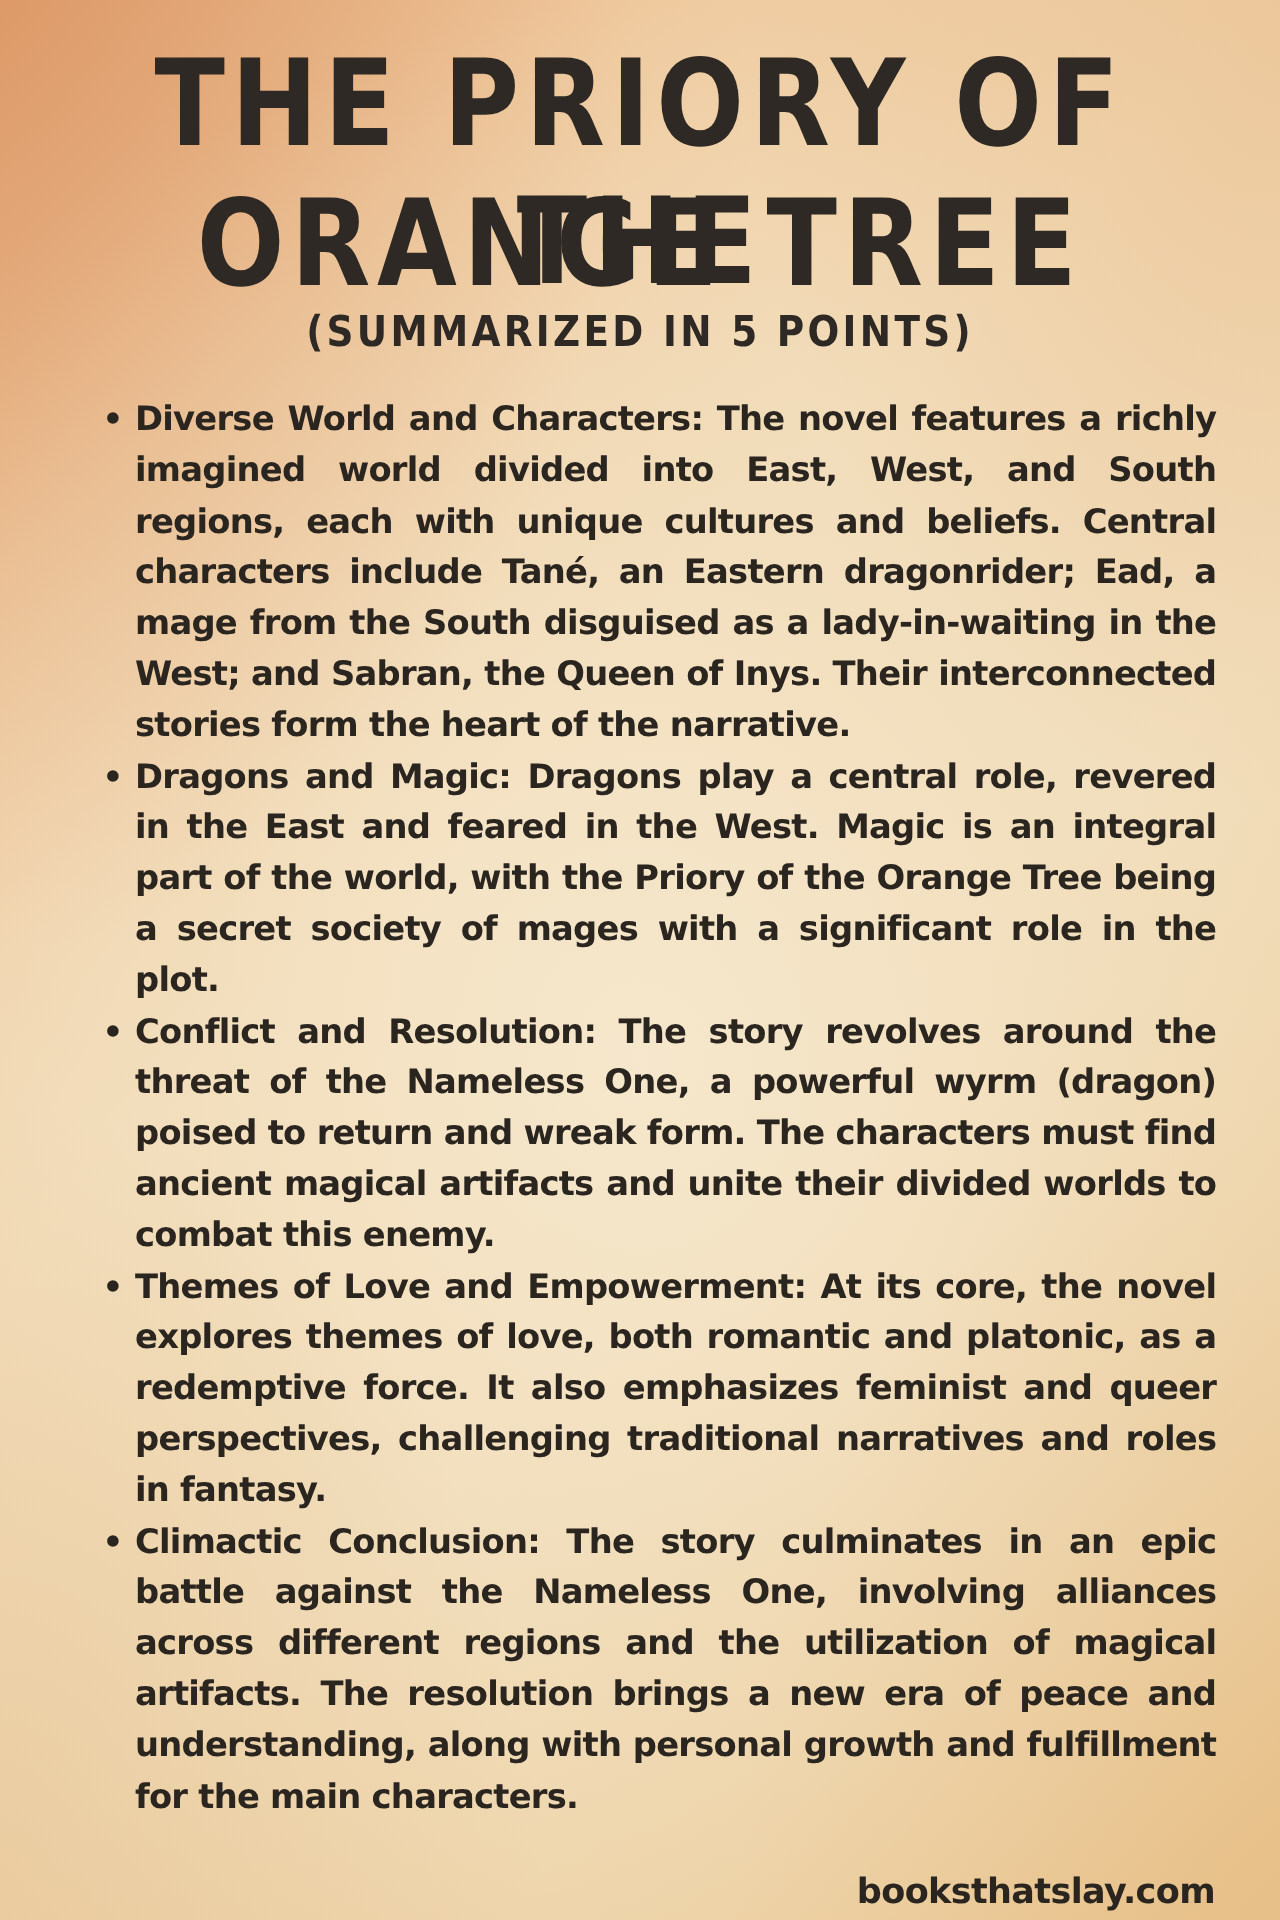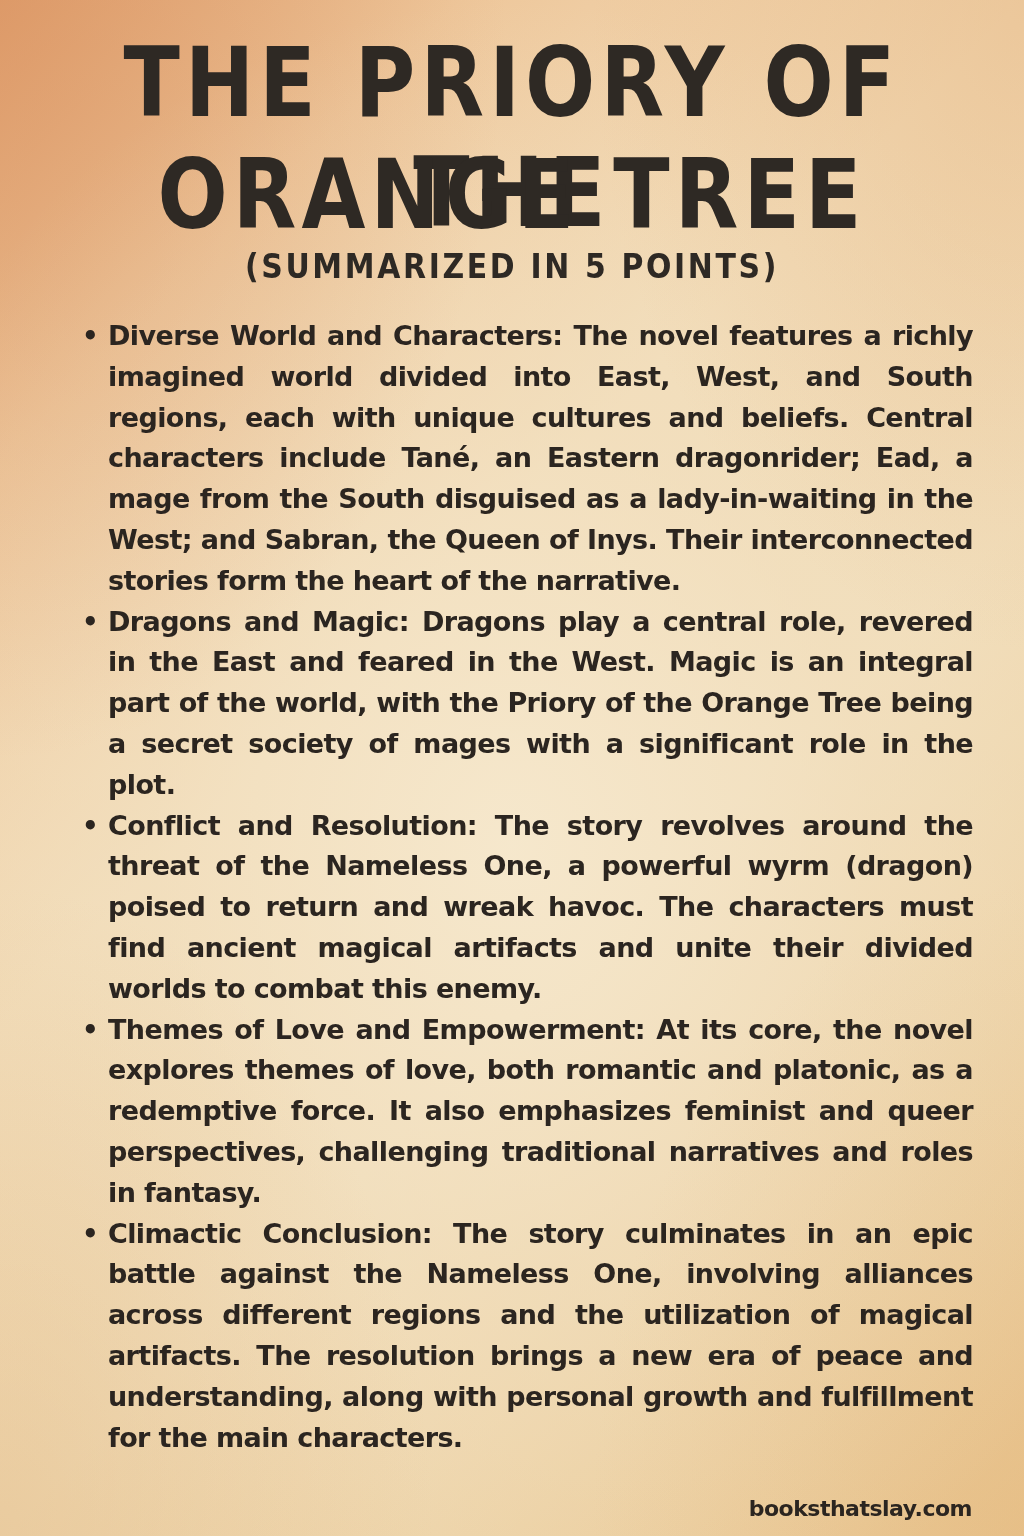--- a/index.html
+++ b/index.html
@@ -72,21 +72,21 @@
     left: 2px;
     top: 0;
     font-size: 26px;
   }
   .footer {
     position: absolute;
     right: 52px;
     top: 1496px;
     font-family: "DejaVu Sans", sans-serif;
     font-weight: bold;
-    font-size: 22px;
+    font-size: 28px;
     letter-spacing: -0.5px;
     color: #2b2520;
   }
 </style>
 </head>
 <body>
 
 <div class="vignette"></div>
 
 <h1 class="title title-1">THE PRIORY OF THE</h1>
@@ -97,21 +97,21 @@
   <li class="point">
     <span class="bullet">•</span>
     <span>Diverse World and Characters: The novel features a richly imagined world divided into East, West, and South regions, each with unique cultures and beliefs. Central characters include Tané, an Eastern dragonrider; Ead, a mage from the South disguised as a lady-in-waiting in the West; and Sabran, the Queen of Inys. Their interconnected stories form the heart of the narrative.</span>
   </li>
   <li class="point">
     <span class="bullet">•</span>
     <span>Dragons and Magic: Dragons play a central role, revered in the East and feared in the West. Magic is an integral part of the world, with the Priory of the Orange Tree being a secret society of mages with a significant role in the plot.</span>
   </li>
   <li class="point">
     <span class="bullet">•</span>
-    <span>Conflict and Resolution: The story revolves around the threat of the Nameless One, a powerful wyrm (dragon) poised to return and wreak havoc. The characters must find ancient magical artifacts and unite their divided worlds to combat this enemy.</span>
+    <span>Conflict and Resolution: The story revolves around the threat of the Nameless One, a powerful wyrm (dragon) poised to return and wreak form. The characters must find ancient magical artifacts and unite their divided worlds to combat this enemy.</span>
   </li>
   <li class="point">
     <span class="bullet">•</span>
     <span>Themes of Love and Empowerment: At its core, the novel explores themes of love, both romantic and platonic, as a redemptive force. It also emphasizes feminist and queer perspectives, challenging traditional narratives and roles in fantasy.</span>
   </li>
   <li class="point">
     <span class="bullet">•</span>
     <span>Climactic Conclusion: The story culminates in an epic battle against the Nameless One, involving alliances across different regions and the utilization of magical artifacts. The resolution brings a new era of peace and understanding, along with personal growth and fulfillment for the main characters.</span>
   </li>
 </ul>

